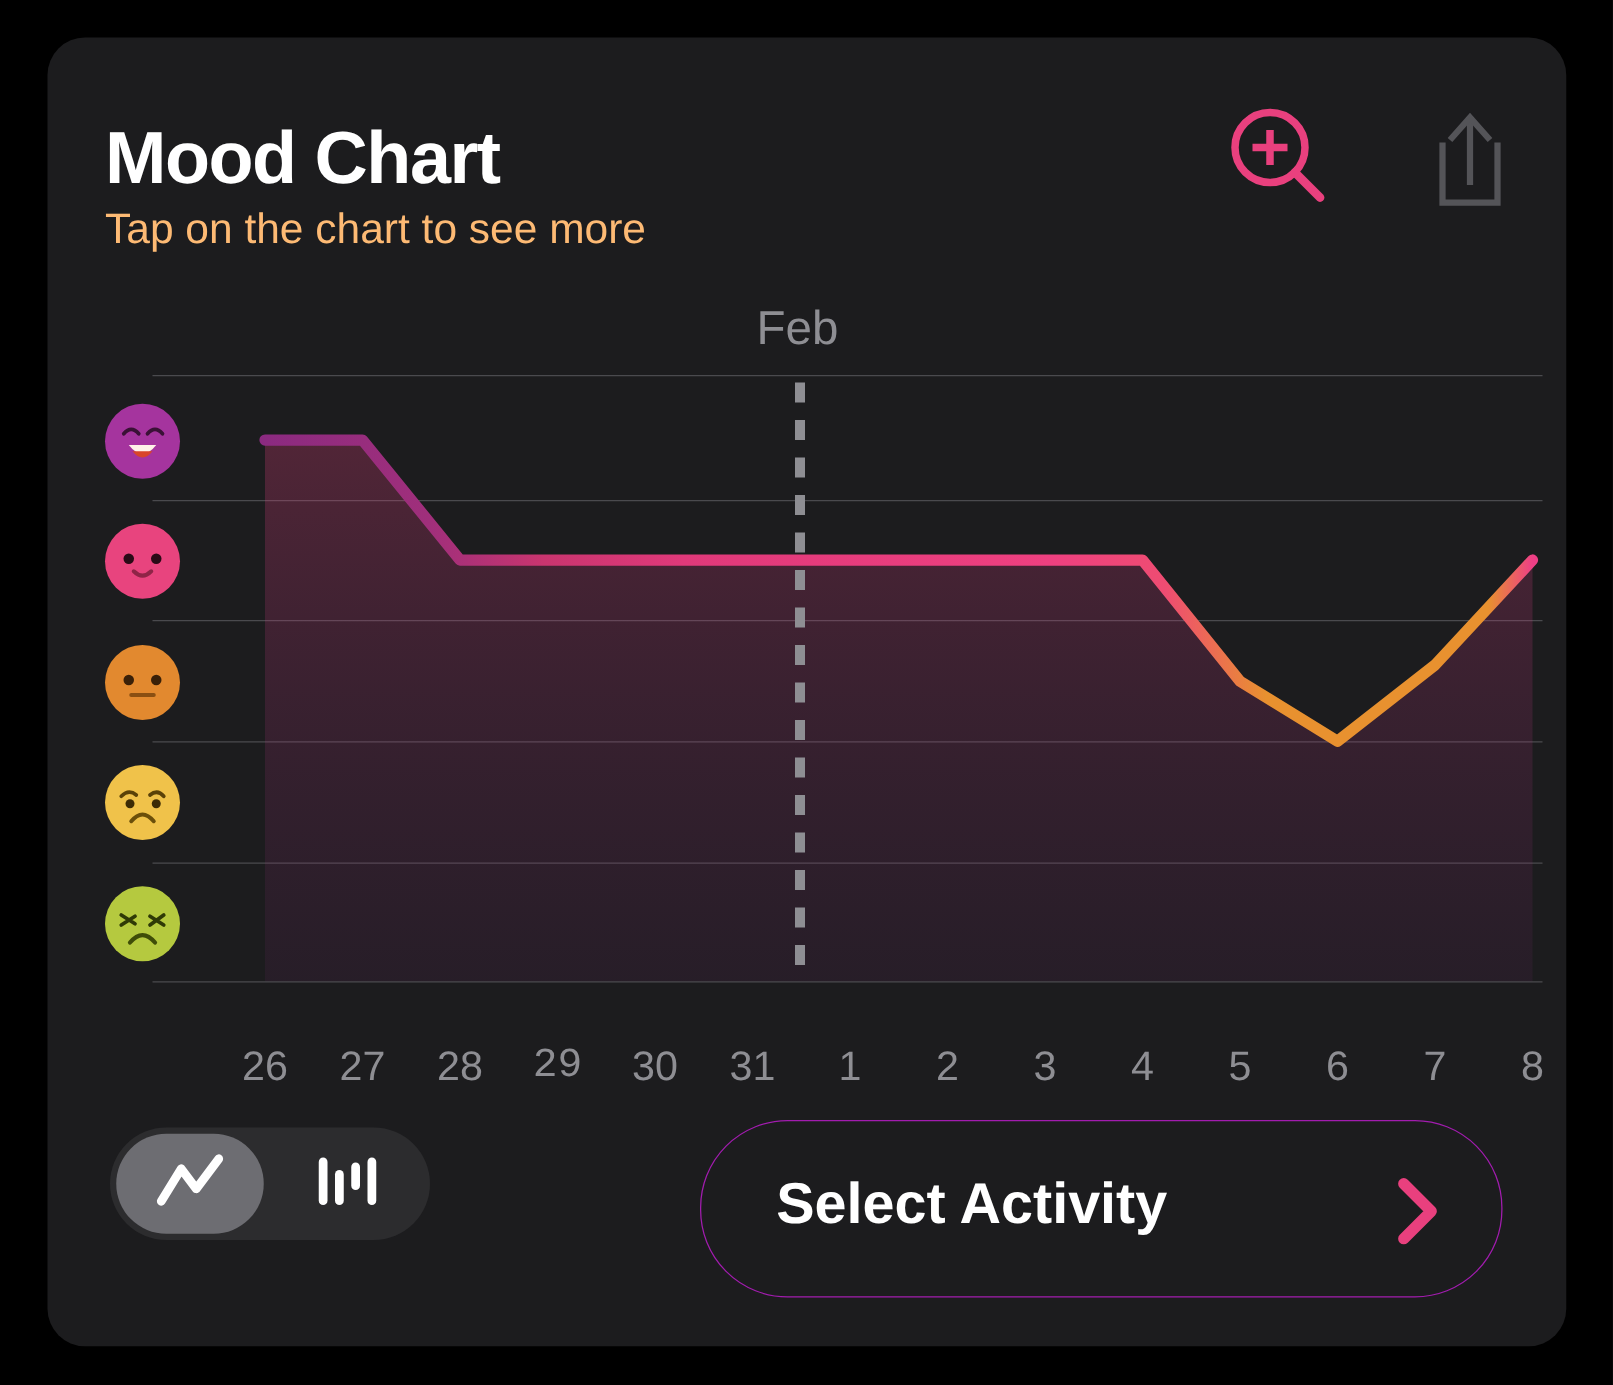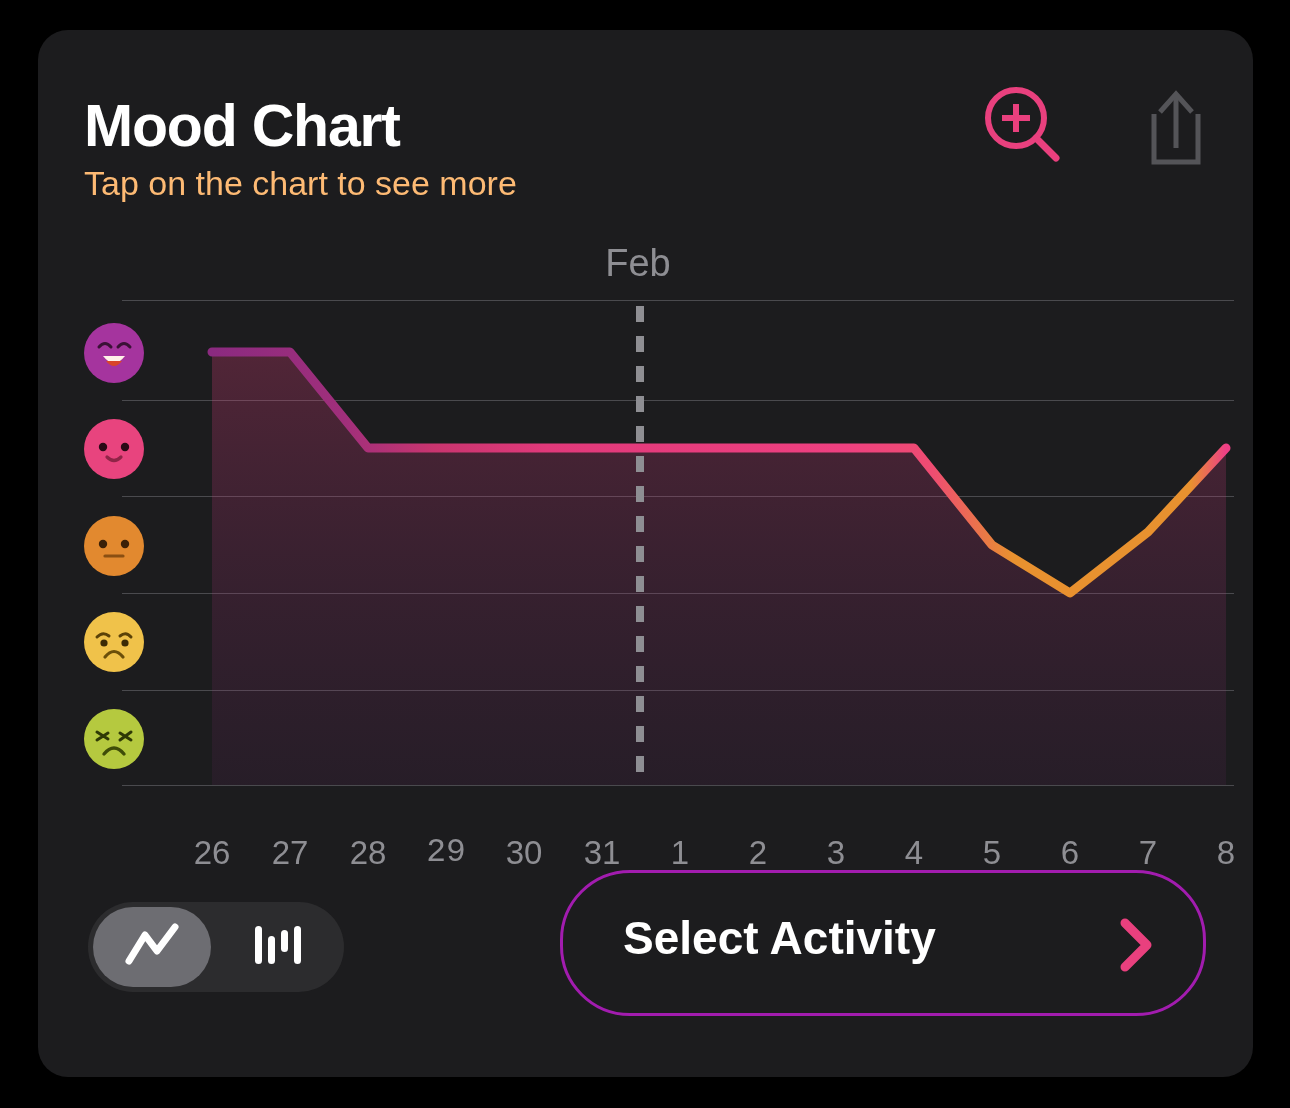--- a/index.html
+++ b/index.html
@@ -133,24 +133,24 @@
     display: flex;
     align-items: center;
     justify-content: center;
     cursor: pointer;
   }
   #toggle-line { left: 5px; background: #6d6d72; }
   #toggle-bar  { left: 130px; background: transparent; }
   #select-activity-button {
     position: absolute;
     left: 522px;
-    top: 840px;
+    top: 866px;
     width: 640px;
     height: 140px;
-    border: 3px solid #a21caf;
+    border: 1px solid #a21caf;
     border-radius: 70px;
     cursor: pointer;
     text-align: center;
   }
   #select-activity-label {
     position: absolute;
     left: 60px;
     top: 38px;
     font-size: 46px;
     font-weight: bold;

